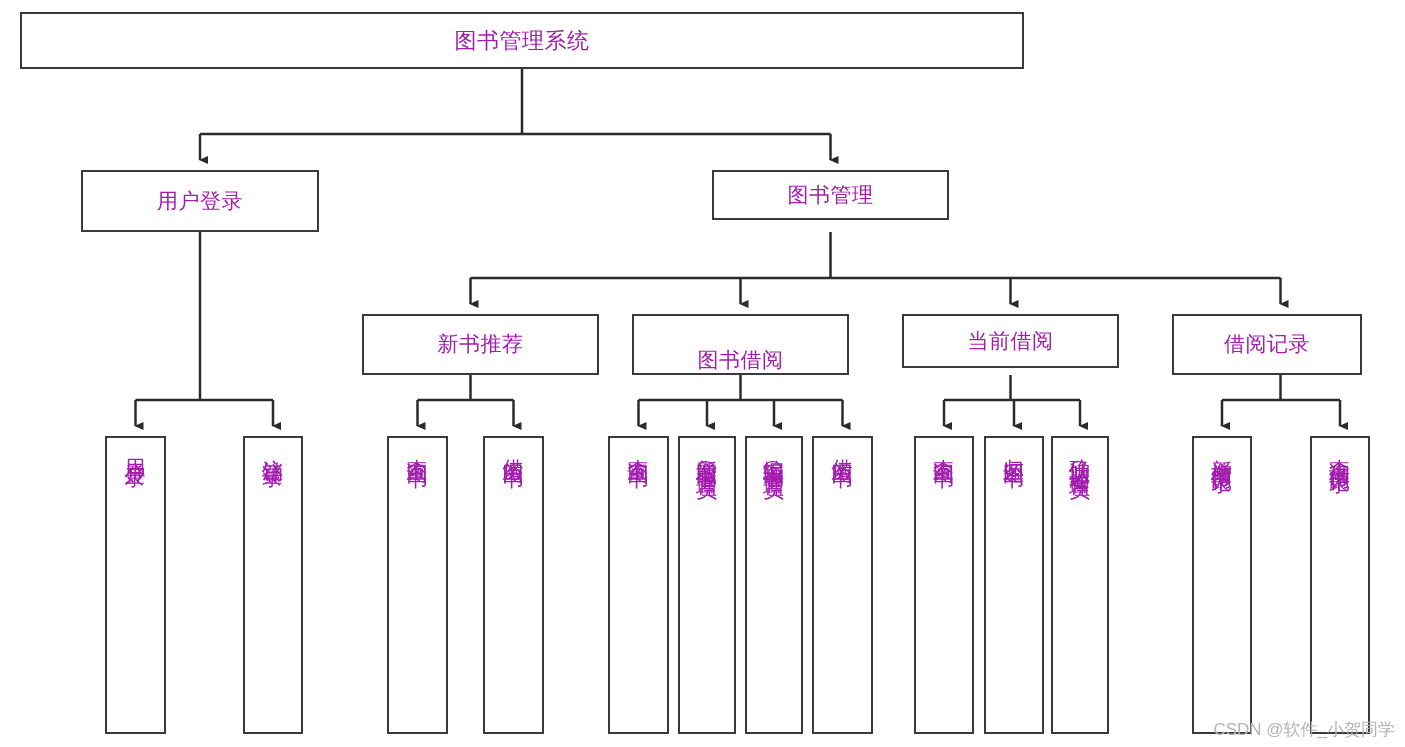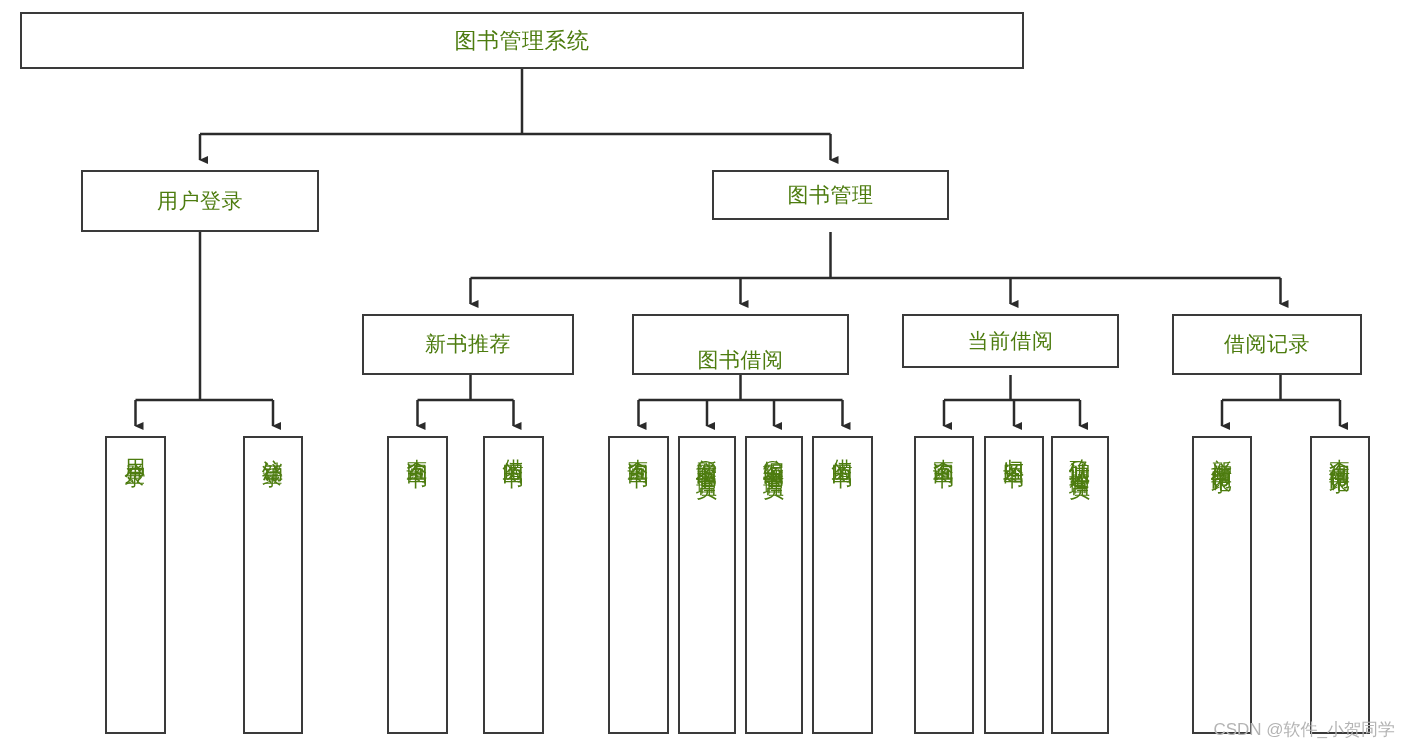--- a/index.html
+++ b/index.html
@@ -26,21 +26,21 @@
     pointer-events: none;
   }
   .node {
     position: absolute;
     box-sizing: border-box;
     background: #ffffff;
     border: 2px solid #3a3a3a;
     display: flex;
     align-items: center;
     justify-content: center;
-    color: #4d7c0f;
+    color: #a21caf;
     z-index: 2;
   }
   .node-label {
     display: block;
     text-align: center;
     line-height: 1.18;
     white-space: pre;
   }
   .node.horizontal .node-label {
     font-size: 21px;
@@ -124,21 +124,21 @@
   <div id="node-layer">
       <div class="node horizontal root" style="left: 20px; top: 12px; width: 1004px; height: 57px; border-color: rgb(58, 58, 58); background: rgb(255, 255, 255);">
         <span class="node-label">图书管理系统</span>
       </div>
       <div class="node horizontal" style="left: 81px; top: 170px; width: 238px; height: 62px; border-color: rgb(58, 58, 58); background: rgb(255, 255, 255);">
         <span class="node-label">用户登录</span>
       </div>
       <div class="node horizontal" style="left: 712px; top: 170px; width: 237px; height: 50px; border-color: rgb(58, 58, 58); background: rgb(255, 255, 255);">
         <span class="node-label">图书管理</span>
       </div>
-      <div class="node horizontal" style="left: 362px; top: 314px; width: 212px; height: 61px; border-color: rgb(58, 58, 58); background: rgb(255, 255, 255);">
+      <div class="node horizontal" style="left: 362px; top: 314px; width: 237px; height: 61px; border-color: rgb(58, 58, 58); background: rgb(255, 255, 255);">
         <span class="node-label">新书推荐</span>
       </div>
       <div class="node horizontal" style="left: 632px; top: 314px; width: 217px; height: 61px; border-color: rgb(58, 58, 58); background: rgb(255, 255, 255); align-items: flex-end;">
         <span class="node-label">图书借阅</span>
       </div>
       <div class="node horizontal" style="left: 902px; top: 314px; width: 217px; height: 54px; border-color: rgb(58, 58, 58); background: rgb(255, 255, 255);">
         <span class="node-label">当前借阅</span>
       </div>
       <div class="node horizontal" style="left: 1172px; top: 314px; width: 190px; height: 61px; border-color: rgb(58, 58, 58); background: rgb(255, 255, 255);">
         <span class="node-label">借阅记录</span>

